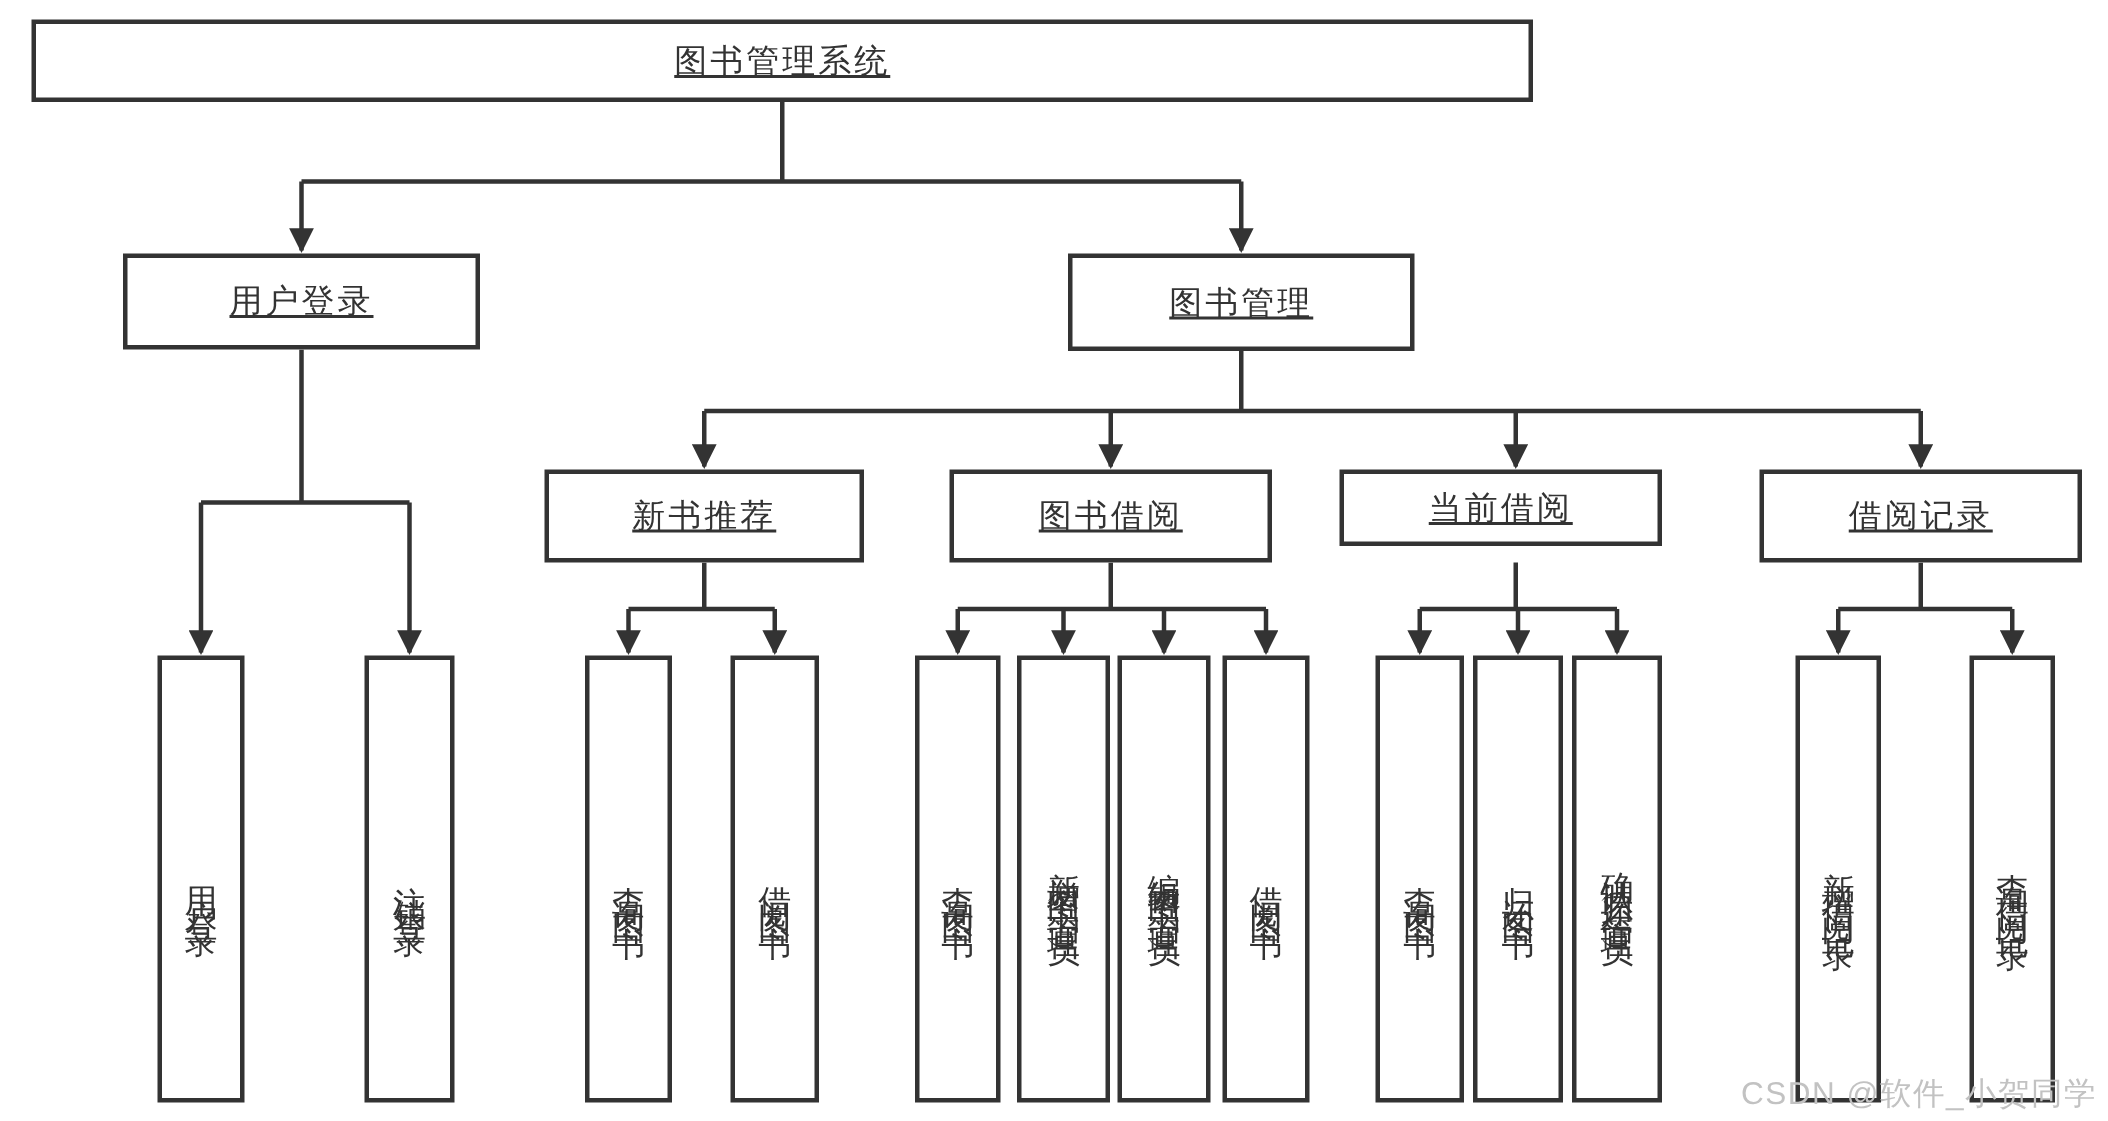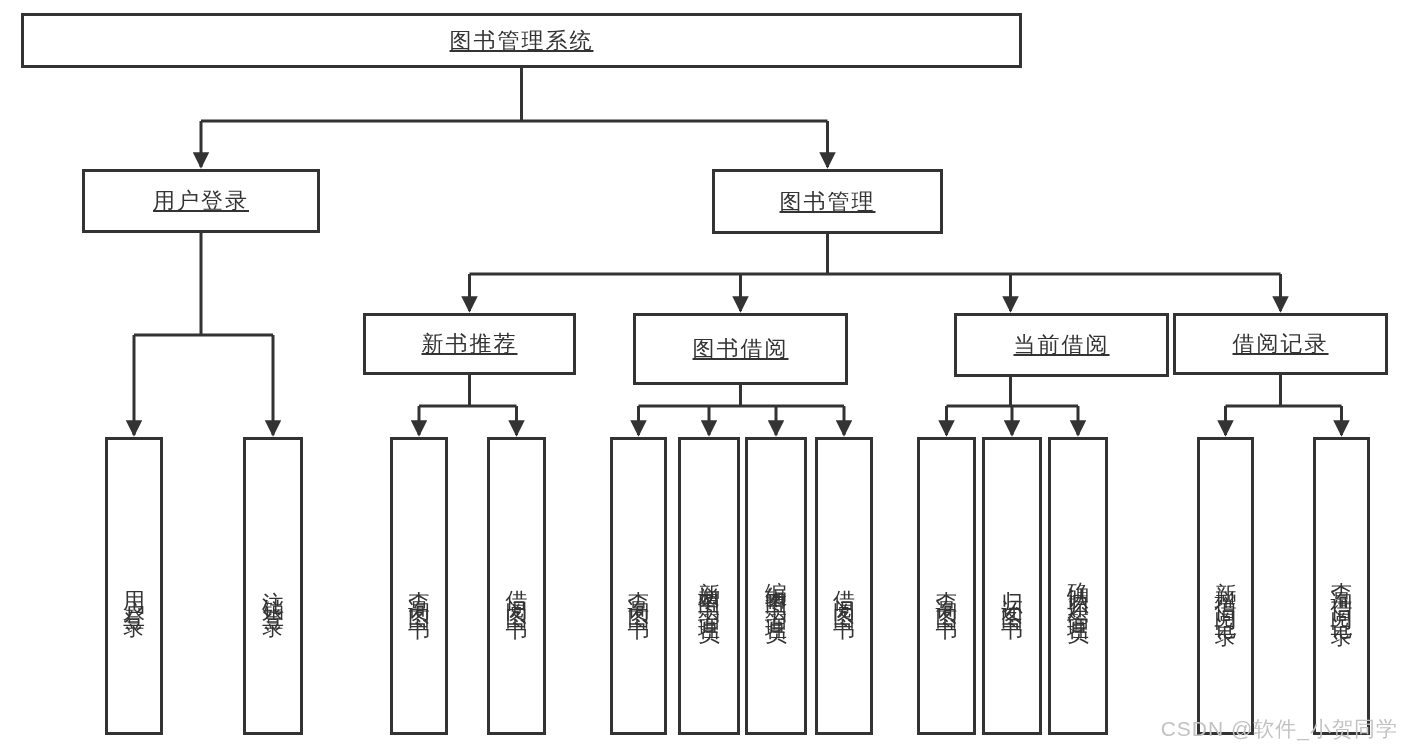--- a/index.html
+++ b/index.html
@@ -97,24 +97,24 @@
   <div class="box h" style="left:82px; top:169px; width:238px; height:64px">
     <span class="lbl">用户登录</span>
   </div>
   <div class="box h" style="left:712px; top:169px; width:231px; height:65px">
     <span class="lbl">图书管理</span>
   </div>
 
   <div class="box h" style="left:363px; top:313px; width:213px; height:62px">
     <span class="lbl">新书推荐</span>
   </div>
-  <div class="box h" style="left:633px; top:313px; width:215px; height:72px">
+  <div class="box h" style="left:633px; top:313px; width:215px; height:62px">
     <span class="lbl">图书借阅</span>
   </div>
-  <div class="box h" style="left:954px; top:313px; width:215px; height:64px">
+  <div class="box h" style="left:893px; top:313px; width:215px; height:51px">
     <span class="lbl">当前借阅</span>
   </div>
   <div class="box h" style="left:1173px; top:313px; width:215px; height:62px">
     <span class="lbl">借阅记录</span>
   </div>
 
   <div class="box v" style="left:105px; top:437px; width:58px; height:298px">
     <span class="lbl">用户登录</span>
   </div>
   <div class="box v" style="left:243px; top:437px; width:60px; height:298px">

